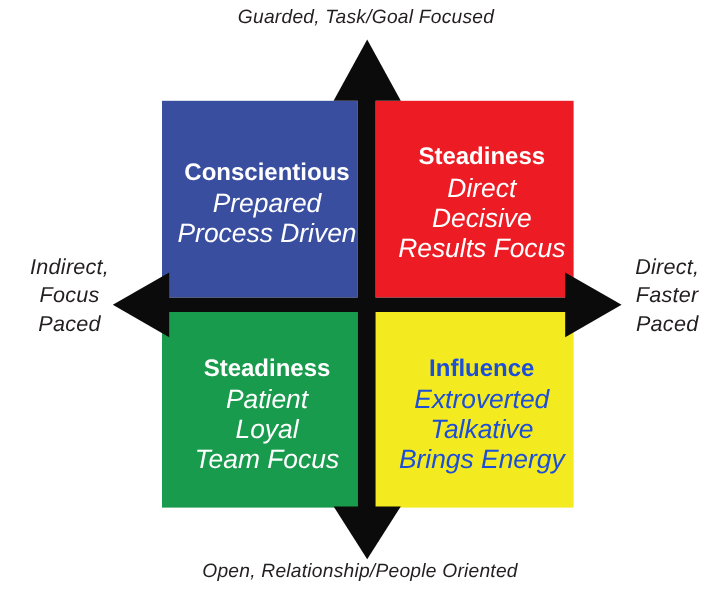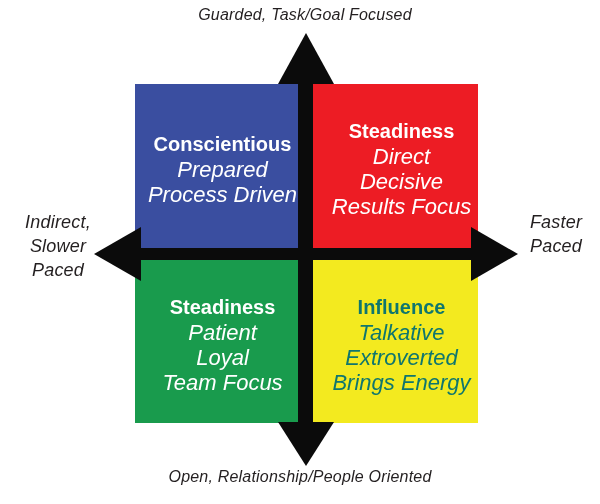--- a/index.html
+++ b/index.html
@@ -64,21 +64,21 @@
     line-height: 25px;
     padding-top: 6px;
     box-sizing: border-box;
     padding-left: 12px;
   }
   .quadrant.tl { left: 135px; top: 84px;  width: 163px; height: 164px; }
   .quadrant.tr { left: 313px; top: 84px;  width: 165px; height: 164px; }
   .quadrant.bl { left: 135px; top: 260px; width: 163px; height: 163px; }
   .quadrant.br { left: 313px; top: 260px; width: 165px; height: 163px; }
   .quadrant.light-text { color: #ffffff; }
-  .quadrant.dark-text  { color: #0f766e; }
+  .quadrant.dark-text  { color: #1d4ed8; }
   .q-title {
     font-weight: bold;
     font-size: 20px;
   }
   .q-trait {
     font-style: italic;
     font-size: 22px;
   }
   
   .shaft {
@@ -120,25 +120,26 @@
 </head>
 <body>
 
 <div class="diagram">
 
   <div class="axis-label top">Guarded, Task/Goal Focused</div>
   <div class="axis-label bottom">Open, Relationship/People Oriented</div>
 
   <div class="axis-label side left-side">
     <div>Indirect,</div>
-    <div>Slower</div>
+    <div>Focus</div>
     <div>Paced</div>
   </div>
 
   <div class="axis-label side right-side">
+    <div>Direct,</div>
     <div>Faster</div>
     <div>Paced</div>
   </div>
 
   <div class="quadrant tl light-text" style="background: rgb(58, 78, 160);">
     <div class="q-title">Conscientious</div>
     <div class="q-trait">Prepared</div>
     <div class="q-trait">Process Driven</div>
   </div>
 
@@ -151,22 +152,22 @@
 
   <div class="quadrant bl light-text" style="background: rgb(25, 155, 77);">
     <div class="q-title">Steadiness</div>
     <div class="q-trait">Patient</div>
     <div class="q-trait">Loyal</div>
     <div class="q-trait">Team Focus</div>
   </div>
 
   <div class="quadrant br dark-text" style="background: rgb(243, 234, 31);">
     <div class="q-title">Influence</div>
+    <div class="q-trait">Extroverted</div>
     <div class="q-trait">Talkative</div>
-    <div class="q-trait">Extroverted</div>
     <div class="q-trait">Brings Energy</div>
   </div>
 
   <div class="shaft shaft-v" style="background: rgb(11, 11, 11);"></div>
   <div class="shaft shaft-h" style="background: rgb(11, 11, 11);"></div>
   <div class="tri tri-up"></div>
   <div class="tri tri-down"></div>
   <div class="tri tri-left"></div>
   <div class="tri tri-right"></div>
 

